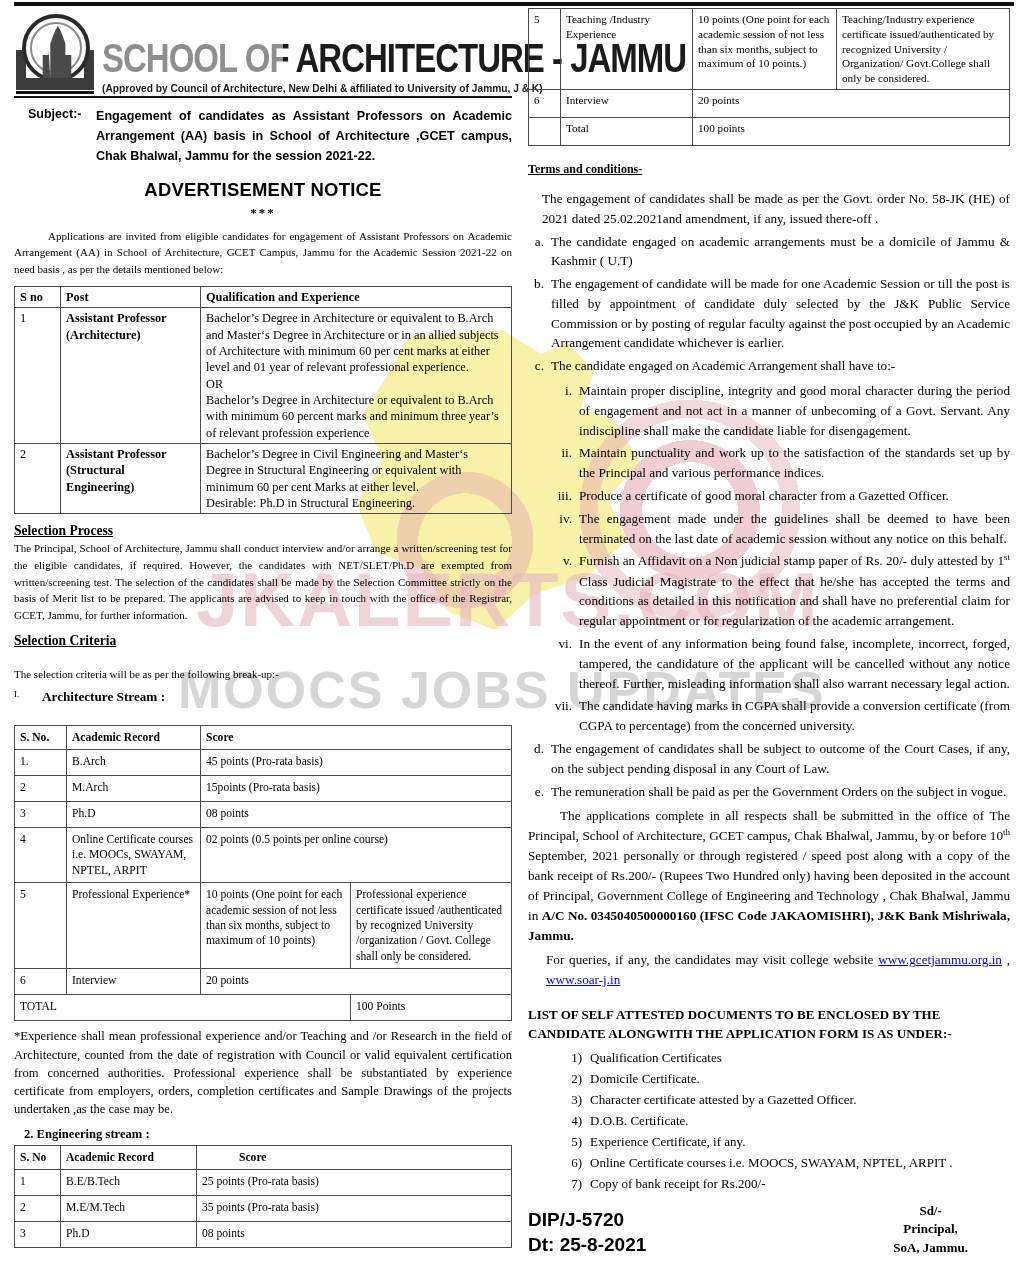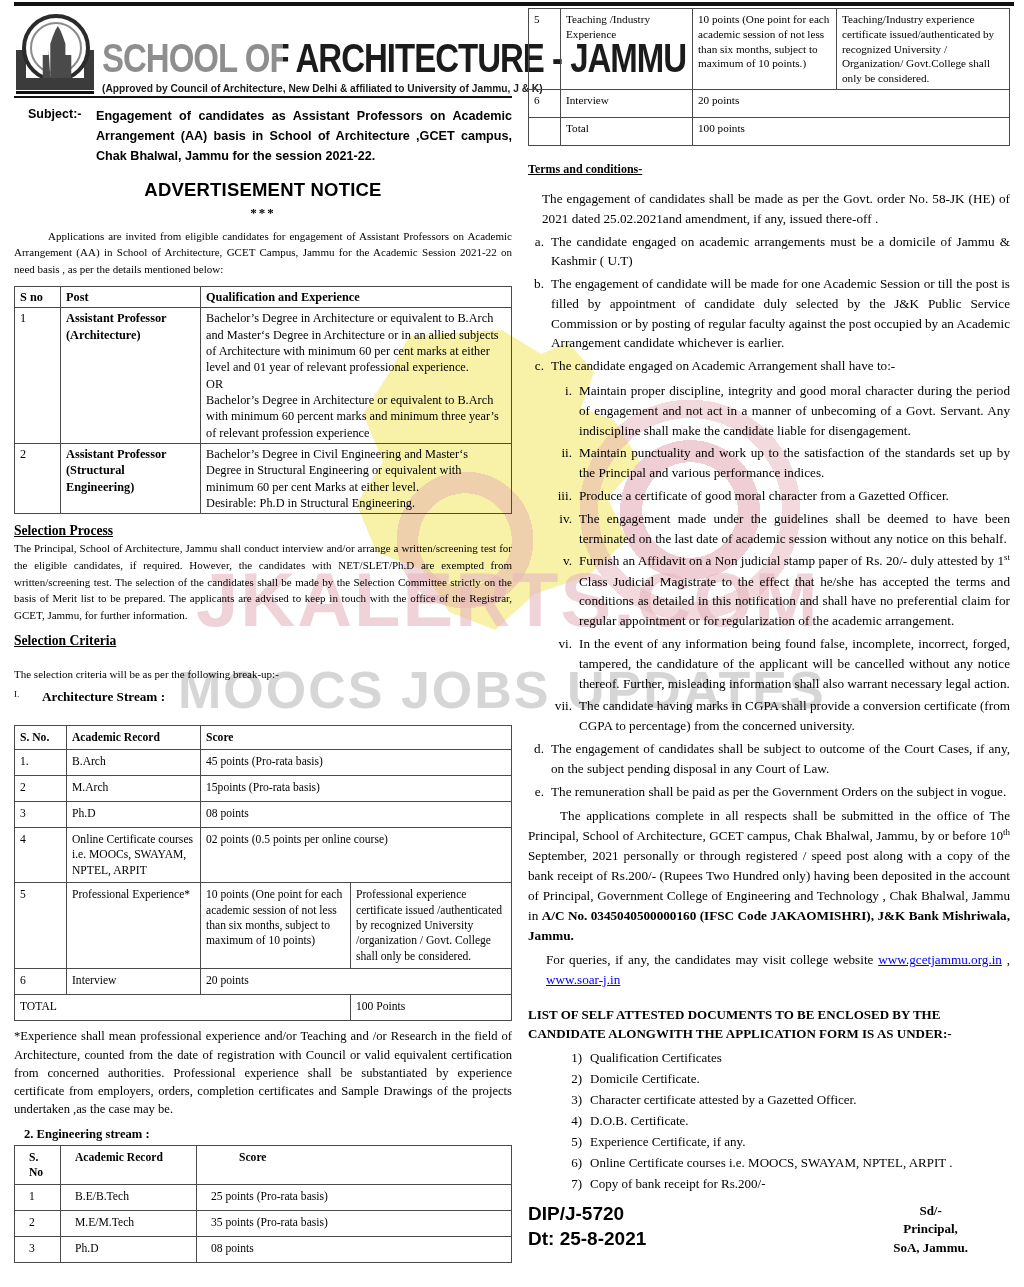--- a/index.html
+++ b/index.html
@@ -147,21 +147,21 @@
   #arch-table td, #arch-table th { font-size:11.6px; padding:4px 5px; }
   #arch-table .c1 { width:52px; }
   #arch-table .c2 { width:134px; }
   #arch-table .c3 { width:150px; }
   #arch-table tr.tall td { height:26px; }
 
   .footnote { font-size:12.6px; line-height:1.45; text-align:justify; margin-top:6px; }
 
   .eng-head { font-weight:bold; font-size:12.6px; margin-top:8px; padding-left:10px; }
   #eng-table { margin-top:3px; }
-  #eng-table td, #eng-table th { font-size:11.6px; padding:4px 14px; }
+  #eng-table td, #eng-table th { font-size:11.6px; padding:4px 5px; }
   #eng-table .c1 { width:46px; }
   #eng-table .c2 { width:136px; }
   #eng-table tr.tall td { height:26px; }
 
   
   #cont-table td { font-size:11.2px; padding:3px 5px; line-height:1.32; }
   #cont-table .c1 { width:32px; }
   #cont-table .c2 { width:132px; }
   #cont-table .c3 { width:144px; }
 
@@ -183,21 +183,21 @@
   .closing { font-size:13.2px; line-height:1.5; text-align:justify; margin-top:5px; text-indent:32px;}
   .queries { font-size:13.2px; line-height:1.5; text-align:justify; margin-top:5px; padding-left:18px;}
   .lnk { text-decoration:underline; }
 
   .docs-head { font-weight:bold; font-size:13px; line-height:1.45; margin-top:16px;
                font-family:"Liberation Serif", serif; }
   ul.nums { margin-top:3px; padding-left:36px; }
   ul.nums > li { display:flex; gap:8px; font-size:13px; line-height:1.62; }
   ul.nums > li > .mk { flex:0 0 18px; text-align:right; }
 
-  .footer { display:flex; justify-content:space-between; align-items:flex-start; margin-top:8px;}
+  .footer { display:flex; justify-content:space-between; align-items:flex-end; margin-top:8px;}
   .dip { font-family:"Liberation Sans", sans-serif; font-weight:bold; font-size:19px; line-height:1.3;}
   .sign { text-align:center; font-weight:bold; font-size:13px; line-height:1.42; padding-right:42px;}
 
   sup { font-size:.68em; vertical-align:super; }
 </style>
 </head>
 <body>
 
 <div class="wm-layer">
   <div class="wm-map"></div>

